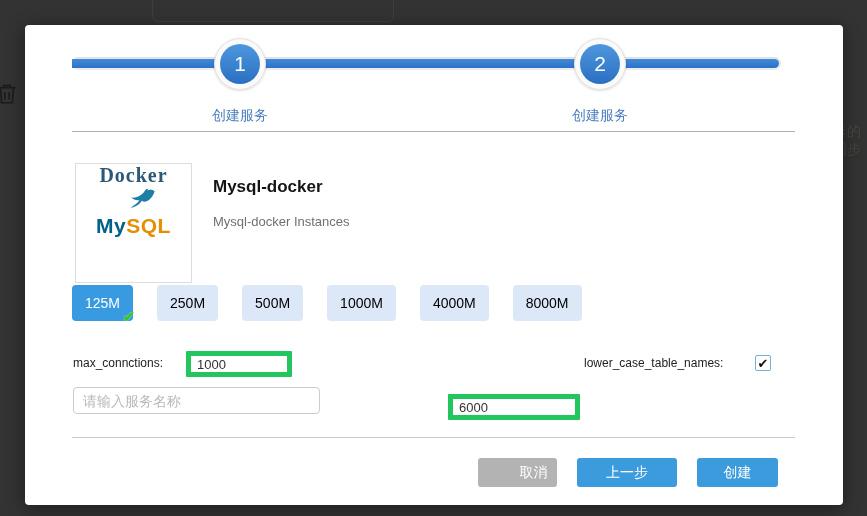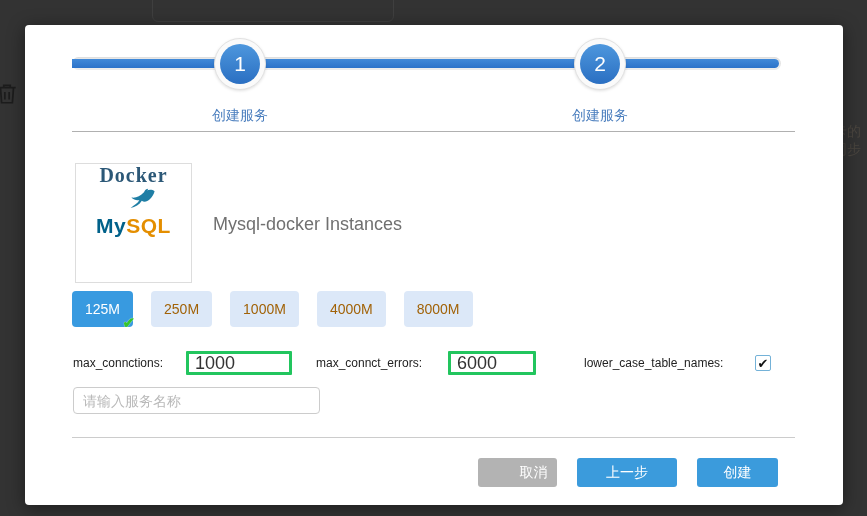--- a/index.html
+++ b/index.html
@@ -81,55 +81,55 @@
   .logo-dolphin { margin:1px 0 -2px 14px; }
   .logo-mysql { font-weight:bold; font-size:21px; letter-spacing:0.5px; }
   .logo-mysql .my { color:#00618a; }
   .logo-mysql .sql { color:#e48e00; }
   .service-title {
     position:absolute; left:188px; top:152px;
     font-size:17px; font-weight:bold; color:#141414;
   }
   .service-subtitle {
     position:absolute; left:188px; top:189px;
-    font-size:18px; color:#707070;
+    font-size:13px; color:#707070;
   }
 
   
   .mem-row {
-    position:absolute; left:47px; top:266px; display:flex; gap:18px;
+    position:absolute; left:47px; top:260px; display:flex; gap:24px;
   }
   .mem-btn {
     position:relative; height:36px; padding:0 13px; border:none; border-radius:4px;
-    background:#dce8f8; color:#a16207; font-size:14px;
+    background:#dce8f8; color:#000000; font-size:14px;
     font-family:"Liberation Sans",sans-serif;
     display:flex; align-items:center; cursor:pointer;
   }
   .mem-btn.selected {
     background:#389ae0; color:#ffffff;
   }
   .mem-check {
     position:absolute; right:-2px; bottom:-5px;
     color:#35c42e; font-size:15px; font-weight:bold;
     text-shadow:0 0 1px #ffffff;
   }
 
   
   .form-label { position:absolute; top:331px; font-size:12px; color:#222222; }
   .lbl-1 { left:48px; }
   .lbl-2 { left:291px; }
   .lbl-3 { left:559px; }
   .form-input {
     position:absolute; top:326px; height:24px;
-    border:3px solid #22c55e; border-radius:1px;
-    font-size:18px; color:#333333; padding:8px 6px;
+    border:5px solid #22c55e; border-radius:1px;
+    font-size:13px; color:#333333; padding:8px 6px;
     font-family:"Liberation Sans",sans-serif;
   }
   .inp-1 { left:161px; width:106px; }
-  .inp-2 { left:423px; width:88px; }
+  .inp-2 { left:423px; width:132px;margin-top:43px; }
   .checkbox {
     position:absolute; left:730px; top:330px; width:16px; height:16px;
     background:#ffffff; border:1px solid #74b2d8; border-radius:2px;
     color:#111111; font-size:13px; font-weight:bold;
     display:flex; align-items:center; justify-content:center;
     cursor:pointer;
   }
   .name-input {
     position:absolute; left:48px; top:362px; width:247px; height:27px;
     border:1px solid #cccccc; border-radius:4px;
@@ -186,44 +186,47 @@
   <div class="logo-box">
     <span class="logo-docker">Docker</span>
     <span class="logo-dolphin">
       <svg width="32" height="24" viewBox="0 0 40 30">
         <path d="M37 4 C33 1 27 2 23 6 C19 10 14 13 8 12 C11 15 15 16 18 15 C16 19 12 21 7 25 C13 24 18 21 21 16 C24 18 28 17 31 14 C34 11 36 8 37 4 Z" fill="#1f7ea5"></path>
         <path d="M24 5 C25 2 27 1 29 1 C28 3 27 5 26 6 Z" fill="#1f7ea5"></path>
       </svg>
     </span>
     <span class="logo-mysql"><span class="my">My</span><span class="sql">SQL</span></span>
   </div>
+  <div class="service-title">Mysql-docker</div>
   <div class="service-subtitle">Mysql-docker Instances</div>
 
   <div class="mem-row">
     <button class="mem-btn selected">
       <span>125M</span>
       <span class="mem-check">✔</span>
     </button>
     <button class="mem-btn">
       <span>250M</span>
     </button>
     <button class="mem-btn">
+      <span>500M</span>
+    </button>
+    <button class="mem-btn">
       <span>1000M</span>
     </button>
     <button class="mem-btn">
       <span>4000M</span>
     </button>
     <button class="mem-btn">
       <span>8000M</span>
     </button>
   </div>
 
   <label class="form-label lbl-1">max_connctions:</label>
   <input class="form-input inp-1" type="text" value="1000" style="">
-  <label class="form-label lbl-2">max_connct_errors:</label>
   <input class="form-input inp-2" type="text" value="6000" style="">
   <label class="form-label lbl-3">lower_case_table_names:</label>
   <div class="checkbox">
     <span>✔</span>
   </div>
 
   <input class="name-input" type="text" placeholder="请输入服务名称" style="">
 
   <div class="divider-bottom"></div>
   <div class="footer">

